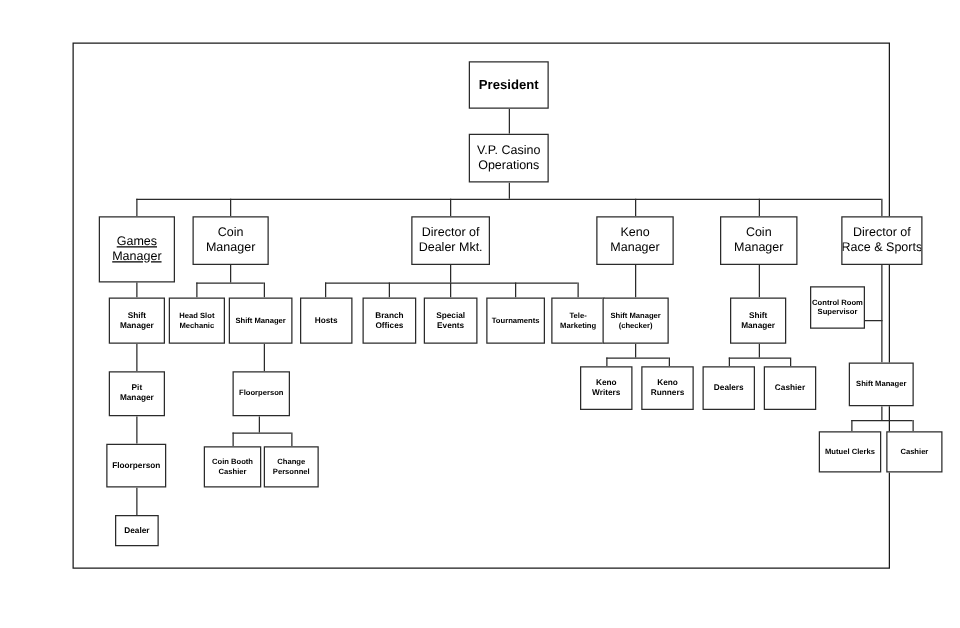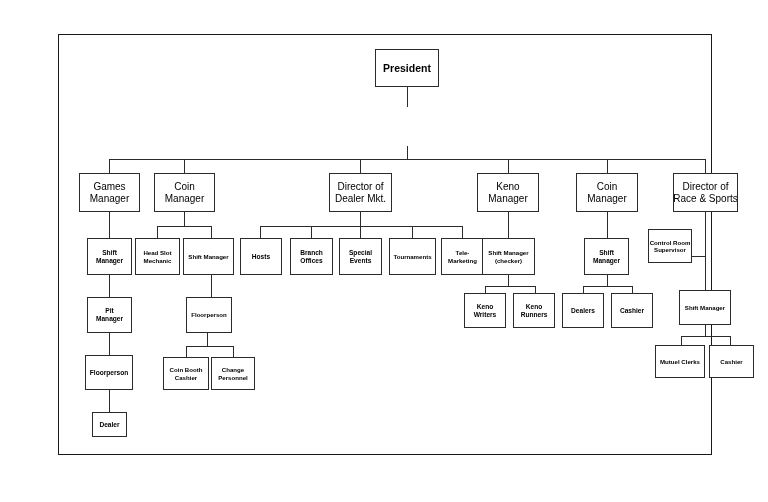--- a/index.html
+++ b/index.html
@@ -120,22 +120,26 @@
   <div class="vline" style="left:705px; top:290px; height:0px;"></div>
   <div class="vline" style="left:705px; top:325px; height:11px;"></div>
   <div class="hline" style="left:681px; top:336px; width:49px;"></div>
   <div class="vline" style="left:681px; top:336px; height:9px;"></div>
   <div class="vline" style="left:730px; top:336px; height:9px;"></div>
 
   <div class="node t-xl" style="left:375px; top:49px; width:64px; height:38px;">
     <span class="ln">President</span>
   </div>
 
-
-  <div class="node t-lg" style="left:79px; top:173px; width:61px; height:39px;">
+  <div class="node t-lg" style="left:375px; top:107px; width:64px; height:39px;">
+    <span class="ln">V.P. Casino</span>
+    <span class="ln">Operations</span>
+  </div>
+
+  <div class="node t-lg" style="left:79px; top:173px; width:61px; height:53px;text-decoration:underline;">
     <span class="ln">Games</span>
     <span class="ln">Manager</span>
   </div>
 
   <div class="node t-lg" style="left:154px; top:173px; width:61px; height:39px;">
     <span class="ln">Coin</span>
     <span class="ln">Manager</span>
   </div>
 
   <div class="node t-lg" style="left:329px; top:173px; width:63px; height:39px;">

